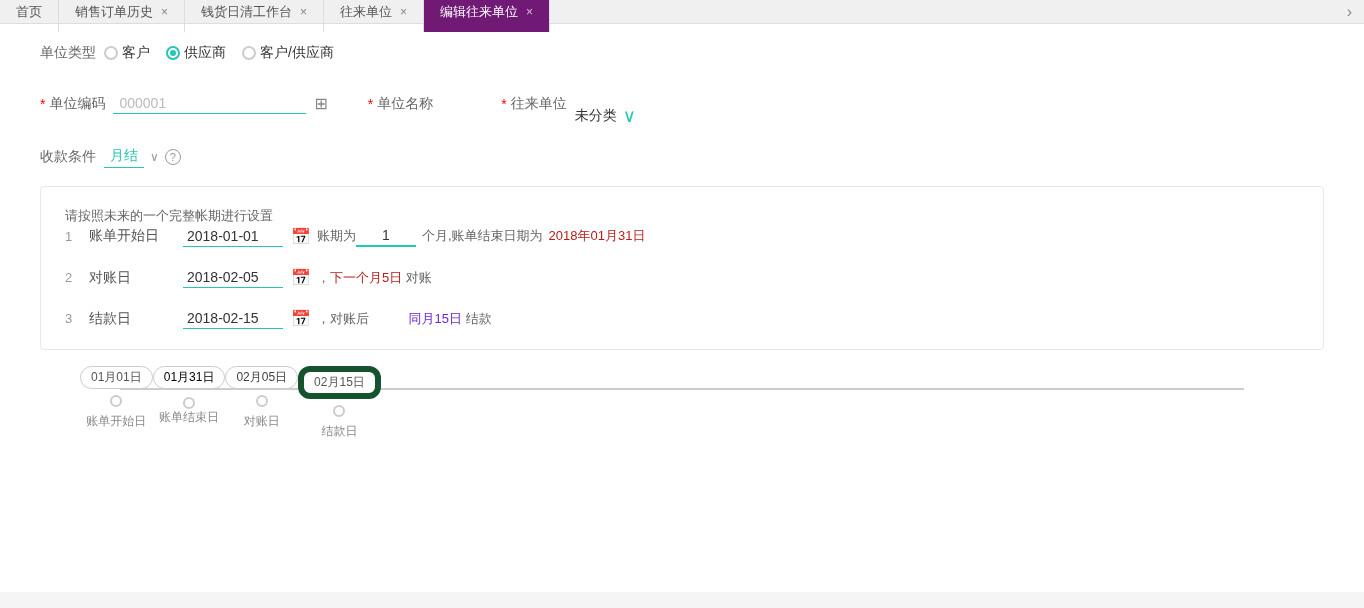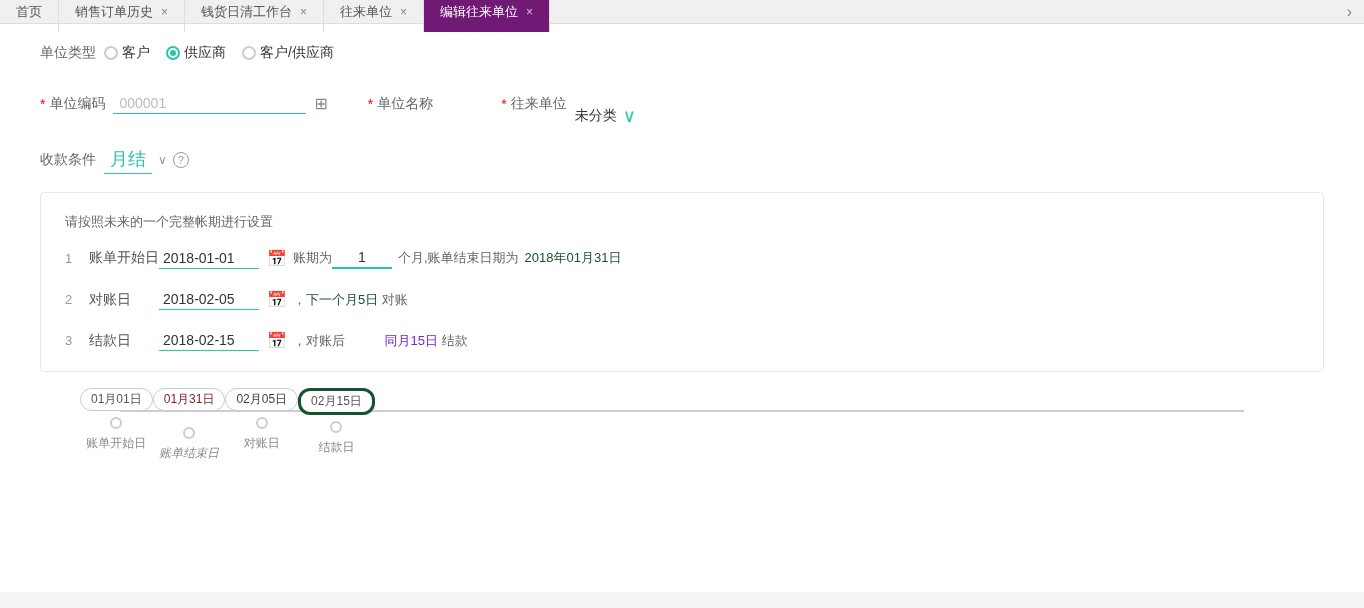--- a/index.html
+++ b/index.html
@@ -65,66 +65,66 @@
       border: none; border-bottom: 1px solid #26c6b0;
       padding: 2px 6px; outline: none; font-size: 14px;
       background: transparent; color: #333;
     }
     .field-input.gray-text { color: #bbb; }
     .field-group { display: flex; align-items: center; gap: 8px; }
     .cal-icon { color: #888; cursor: pointer; font-size: 16px; }
 
     
     .dropdown-wrap { display: flex; align-items: center; gap: 6px; position: relative; }
-    .dropdown-val { color: #26c6b0; font-size: 18px; border-bottom: 1px solid #26c6b0; padding: 2px 6px; }
+    .dropdown-val { color: #26c6b0; font-size: 14px; border-bottom: 1px solid #26c6b0; padding: 2px 6px; }
     .dropdown-arrow { color: #999; font-size: 12px; cursor: pointer; }
 
     
     .classify-wrap { display: flex; align-items: center; gap: 6px; margin-top: 25px; }
     .classify-val { font-size: 14px; color: #333; }
     .classify-arrow { color: #26c6b0; font-size: 18px; cursor: pointer; }
 
     
     .help-icon {
       width: 16px; height: 16px; border-radius: 50%; border: 1px solid #999;
       display: inline-flex; align-items: center; justify-content: center;
       font-size: 11px; color: #999; cursor: pointer; margin-left: 6px;
     }
 
     
     .section-box {
       border: 1px solid #e8e8e8; border-radius: 4px;
       padding: 20px 24px;
       margin-bottom: 16px;
     }
-    .section-title { font-size: 13px; color: #666; margin-bottom: 16px; }
+    .section-title { font-size: 13px; color: #666; }
 
     
     .row-item {
       display: flex; align-items: center;
       margin-bottom: 20px;
     }
     .row-num {
       width: 24px; color: #999; font-size: 13px; flex-shrink: 0;
     }
     .row-field-label {
       width: 70px; color: #555; flex-shrink: 0;
     }
     .date-input {
       border: none; border-bottom: 1px solid #26c6b0;
       padding: 2px 4px; font-size: 14px; color: #333;
-      background: transparent; outline: none; width: 100px;
+      background: transparent; outline: none; width: 100px; margin-left: 24px;
     }
     .period-input {
       border: none; border-bottom: 2px solid #26c6b0;
       padding: 2px 4px; font-size: 14px; color: #333;
       background: transparent; outline: none; width: 60px; text-align: center;
     }
     .hint-text { color: #666; font-size: 13px; margin-left: 6px; }
-    .orange-text { color: #14532d; }
+    .orange-text { color: #b91c1c; }
     .teal-text { color: #6d28d9; margin-left: 36px; }
 
     
     .preview-section { padding: 12px 0; font-size: 13px; color: #555; }
   </style>
 </head>
 <body>
 
 <div class="tabs-bar">
   <div class="tab">
@@ -239,33 +239,33 @@
     <div style="position:absolute; top:22px; left:80px; right:80px; height:2px; background:#ccc; z-index:0;"></div>
     <div style="display:flex; align-items:flex-start; position:relative; z-index:1;">
 
       <div style="display:flex;flex-direction:column;align-items:center;">
         <div style="background:#fff;border:1px solid #ccc;border-radius:12px;padding:2px 10px;font-size:12px;color:#555;margin-bottom:6px;">01月01日</div>
         <div style="width:12px;height:12px;border-radius:50%;border:2px solid #ccc;background:#fff;"></div>
         <div style="font-size:12px;color:#888;margin-top:6px;">账单开始日</div>
       </div>
 
       <div style="display:flex;flex-direction:column;align-items:center;">
-        <div style="background:#fff;border:1px solid #ccc;border-radius:12px;padding:2px 10px;font-size:12px;color:#7f1d1d;margin-bottom:16px;">01月31日</div>
-        <div style="width:12px;height:12px;border-radius:50%;border:2px solid #ccc;background:#fff;"></div>
-        <div style="font-size:12px;color:#888;margin-top:6px;font-style:italic;">账单结束日</div>
+        <div style="background:#fff;border:1px solid #ccc;border-radius:12px;padding:2px 10px;font-size:12px;color:#000000;margin-bottom:8px;">01月31日</div>
+        <div style="width:12px;height:12px;border-radius:50%;border:2px solid #ccc;background:#fff;"></div>
+        <div style="font-size:12px;color:#888;">账单结束日</div>
       </div>
 
       <div style="display:flex;flex-direction:column;align-items:center;">
         <div style="background:#fff;border:1px solid #ccc;border-radius:12px;padding:2px 10px;font-size:12px;color:#404040;margin-bottom:6px;">02月05日</div>
         <div style="width:12px;height:12px;border-radius:50%;border:2px solid #ccc;background:#fff;"></div>
         <div style="font-size:12px;color:#888;margin-top:6px;">对账日</div>
       </div>
 
       <div style="display:flex;flex-direction:column;align-items:center;">
-        <div style="background:#fff;border:3px solid #14532d;border-radius:12px;padding:2px 10px;font-size:12px;color:#555;margin-bottom:6px;">02月15日</div>
+        <div style="background:#fff;border:6px solid #14532d;border-radius:12px;padding:2px 10px;font-size:12px;color:#555;margin-bottom:6px;">02月15日</div>
         <div style="width:12px;height:12px;border-radius:50%;border:2px solid #ccc;background:#fff;"></div>
         <div style="font-size:12px;color:#888;margin-top:6px;">结款日</div>
       </div>
 
     </div>
   </div>
 
 </div>
 
 </body></html>

